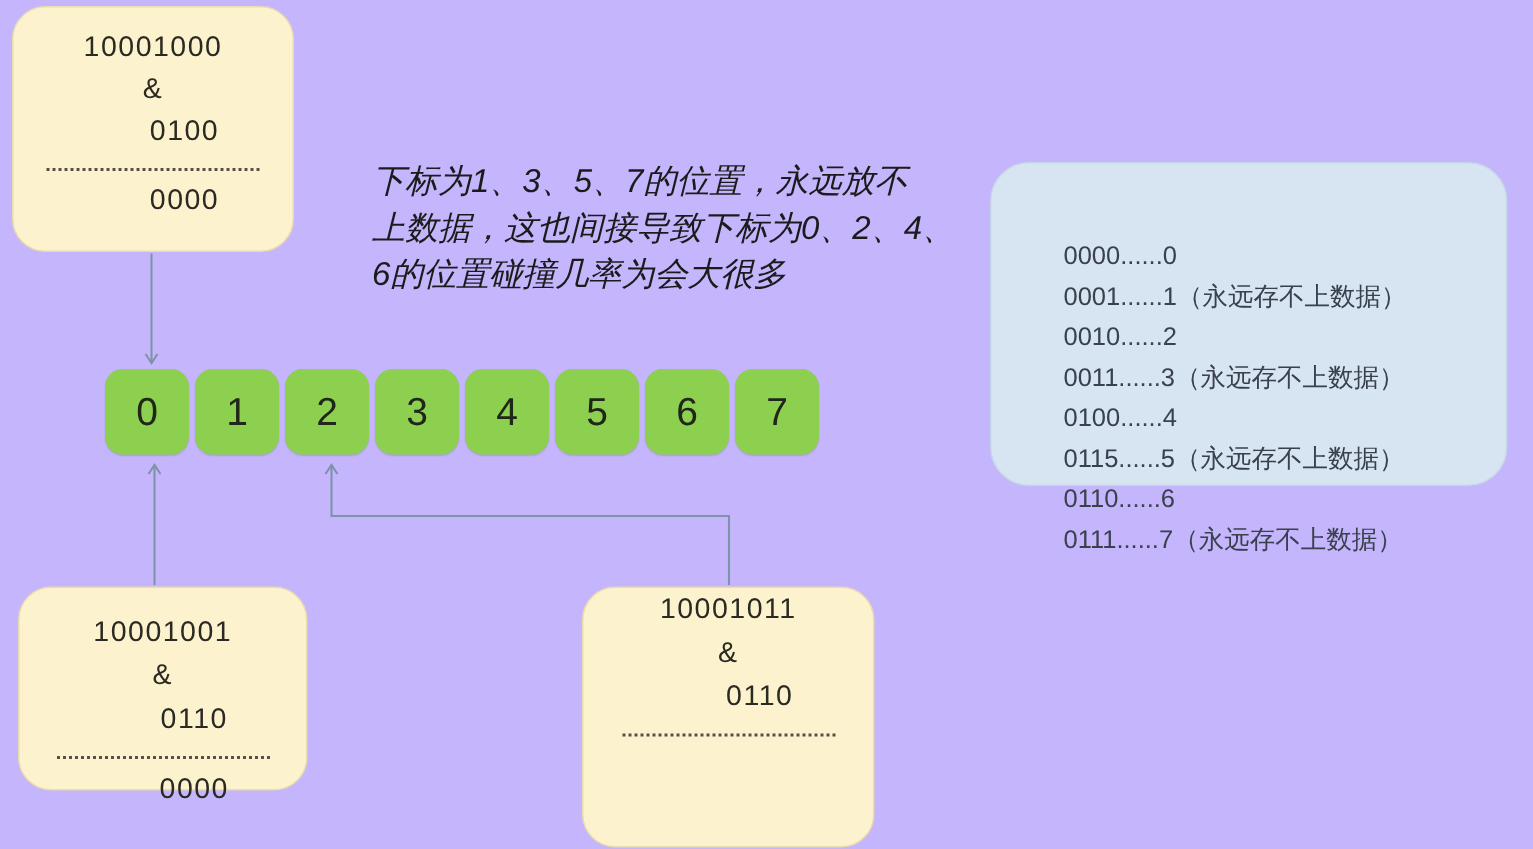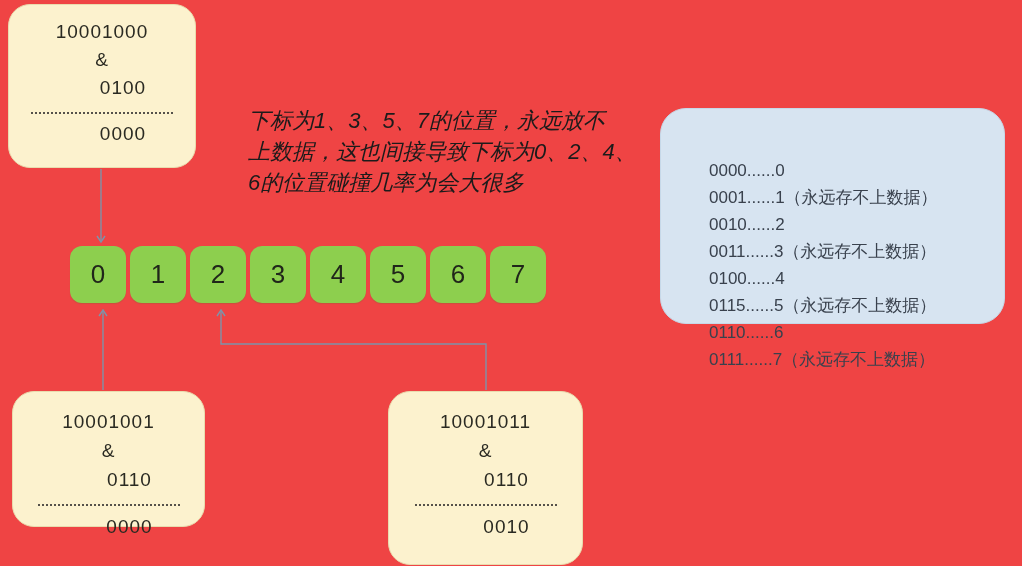--- a/index.html
+++ b/index.html
@@ -5,21 +5,21 @@
   html, body {
     margin: 0;
     padding: 0;
     background: #ffffff;
     font-family: "Liberation Sans", "DejaVu Sans", sans-serif;
   }
   #canvas {
     position: relative;
     width: 1022px;
     height: 566px;
-    background: #ef4444;
+    background: #c4b5fd;
     overflow: hidden;
   }
   
   #connectors {
     position: absolute;
     left: 0; top: 0;
     width: 1022px; height: 566px;
     pointer-events: none;
   }
   
@@ -42,21 +42,21 @@
     transform: translateX(21px);
   }
   .calc-box .dots {
     border-top: 2px dotted #55514a;
     width: 142px;
     margin: 10px auto 6px auto;
     height: 0;
   }
   #box-top-left    { left: 8px;   top: 4px;   width: 188px; height: 164px; padding-top: 13px; }
   #box-bottom-left { left: 12px;  top: 391px; width: 193px; height: 136px; padding-top: 15px; }
-  #box-bottom-mid  { left: 388px; top: 391px; width: 195px; height: 174px; padding-top: 15px; }
+  #box-bottom-mid  { left: 388px; top: 391px; width: 195px; height: 174px; padding-top: 0; }
   #box-bottom-left .calc-line, #box-bottom-mid .calc-line { height: 29px; line-height: 29px; }
 
   
   #bucket-array {
     position: absolute;
     left: 70px; top: 246px;
     display: flex;
     gap: 4px;
   }
   .bucket-cell {
@@ -157,16 +157,15 @@
     <div class="calc-line shift">0110</div>
     <div class="dots"></div>
     <div class="calc-line shift">0000</div>
   </div>
 
   <div class="calc-box" id="box-bottom-mid">
     <div class="calc-line">10001011</div>
     <div class="calc-line">&amp;</div>
     <div class="calc-line shift">0110</div>
     <div class="dots"></div>
-    <div class="calc-line shift">0010</div>
   </div>
 
 </div>
 
 </body></html>

